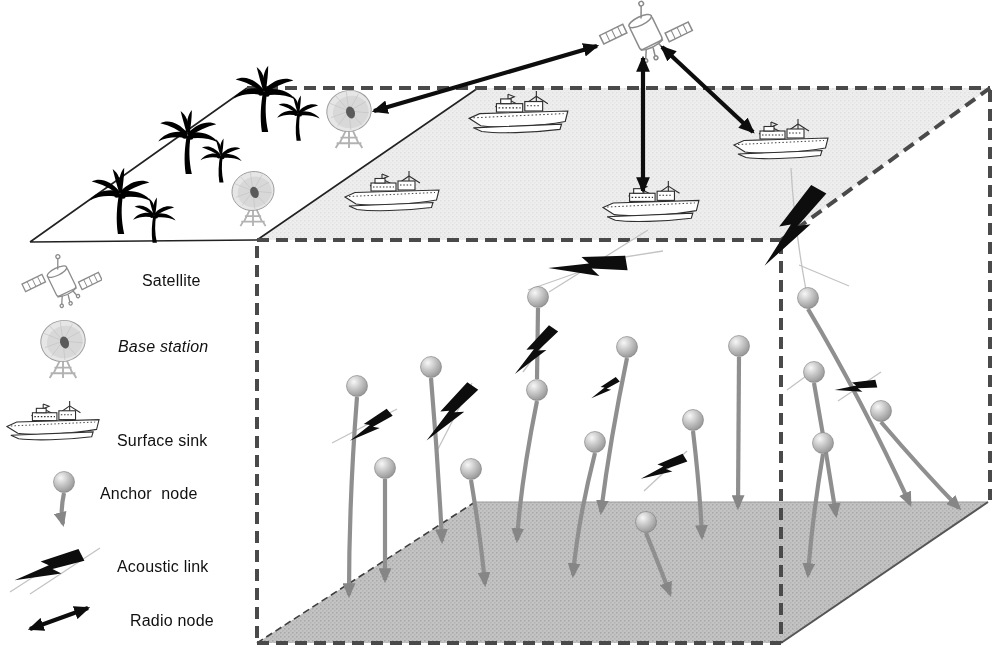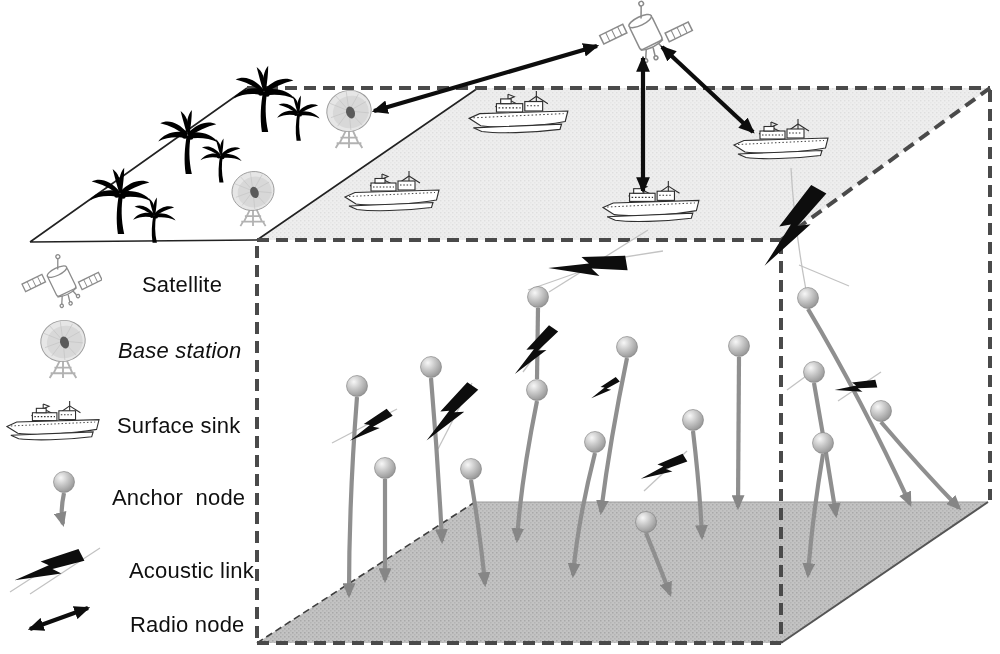--- a/index.html
+++ b/index.html
@@ -1,19 +1,19 @@
 <!DOCTYPE html>
 <html><head>
 <meta charset="utf-8">
 <style>
   html,body{margin:0;padding:0;background:#fff;}
   #stage{position:relative;width:1000px;height:654px;background:#fff;overflow:hidden;
          font-family:"Liberation Sans",sans-serif;}
   #scene-svg{position:absolute;left:0;top:0;}
-  .legend-label{position:absolute;font-size:22px;color:#101010;white-space:pre;letter-spacing:.2px;}
+  .legend-label{position:absolute;font-size:16px;color:#101010;white-space:pre;letter-spacing:.2px;}
   .legend-icon{position:absolute;}
 </style>
 </head>
 <body>
 
 <div id="stage">
 
   <svg id="scene-svg" width="1000" height="654" viewBox="0 0 1000 654">
     <defs>
       <radialGradient id="gSphere" cx="35%" cy="30%" r="80%">
@@ -213,32 +213,32 @@
     <div class="legend-label" style="left:142px;top:272px;">Satellite</div>
 
     <svg class="legend-icon" style="left:34px;top:316px;" width="60" height="66">
       <use href="#sym-dish" transform="translate(29,25) scale(0.95)"></use>
     </svg>
     <div class="legend-label" style="left:118px;top:338px;font-style:italic;">Base station</div>
 
     <svg class="legend-icon" style="left:4px;top:400px;" width="104" height="50">
       <use href="#sym-ship" transform="scale(0.98)"></use>
     </svg>
-    <div class="legend-label" style="left:117px;top:413px;">Surface sink</div>
+    <div class="legend-label" style="left:117px;top:432px;">Surface sink</div>
 
     <svg class="legend-icon" style="left:45px;top:468px;" width="42" height="72">
       <circle cx="19" cy="14" r="10.5" fill="url(#gSphere)" stroke="#7e7e7e" stroke-width="0.6"></circle>
       <path d="M19 25 Q15 44 18 56" stroke="#8f8f8f" stroke-width="4.2" fill="none" marker-end="url(#mT)"></path>
     </svg>
-    <div class="legend-label" style="left:112px;top:485px;">Anchor  node</div>
+    <div class="legend-label" style="left:100px;top:485px;">Anchor  node</div>
 
     <svg class="legend-icon" style="left:8px;top:535px;" width="104" height="64">
       <path d="M2 57 L64 17 M22 59 L92 13" stroke="#c2c2c2" stroke-width="1.2" fill="none"></path>
       <use href="#sym-bolt" transform="translate(43,34) rotate(45) scale(1.05)"></use>
     </svg>
-    <div class="legend-label" style="left:117px;top:558px;margin-left:12px;">Acoustic link</div>
+    <div class="legend-label" style="left:117px;top:558px;">Acoustic link</div>
 
     <svg class="legend-icon" style="left:18px;top:598px;" width="86" height="42">
       <path d="M12 31 L70 10" stroke="#0d0d0d" stroke-width="4.2" fill="none" marker-start="url(#mRs)" marker-end="url(#mRe)"></path>
     </svg>
     <div class="legend-label" style="left:130px;top:612px;">Radio node</div>
   </div>
 </div>
 
 </body></html>

